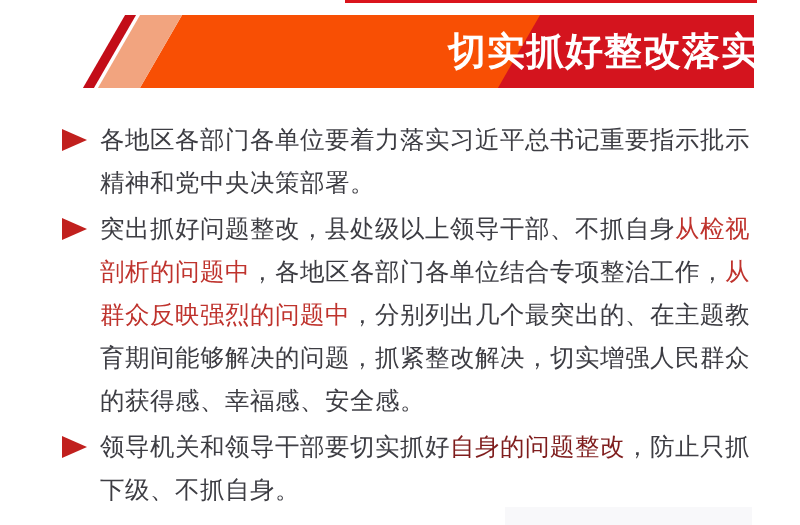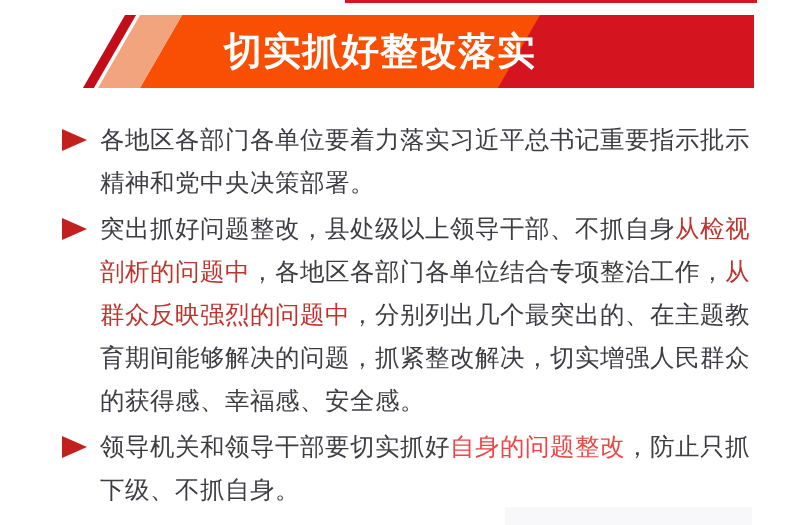--- a/index.html
+++ b/index.html
@@ -11,21 +11,21 @@
   .top-line{position:absolute;top:0;left:345px;width:412px;height:3px;}
   
   .banner{position:absolute;top:15px;left:0;width:800px;height:73px;}
   .banner .crimson{position:absolute;top:0;left:470px;width:284px;height:73px;}
   .slant{position:absolute;top:0;height:73px;transform:skewX(-30deg);}
   .stripe-dark{left:104px;width:11px;}
   .stripe-peach{left:119px;width:42px;}
   .orange-main{left:161px;width:358px;}
   .banner-title{
     position:absolute;top:0;left:0;width:760px;height:73px;line-height:73px;
-    text-align:center;font-size:38px;font-weight:900;letter-spacing:1px;
+    text-align:right;font-size:38px;font-weight:900;letter-spacing:1px;
     color:#fff;
   }
   
   .content{position:absolute;top:118px;left:0;width:800px;padding:0;}
   .bullet-item{display:flex;align-items:flex-start;padding-left:62px;margin-bottom:3px;}
   .bullet-marker{
     flex:0 0 auto;width:0;height:0;margin:11px 13px 0 0;
     border-left:25px solid #c1201e;
     border-top:11px solid transparent;
     border-bottom:11px solid transparent;
@@ -54,17 +54,17 @@
     <div class="bullet-item">
       <span class="bullet-marker" style="border-left-color: rgb(193, 32, 30);"></span>
       <p class="bullet-text" style="color: rgb(61, 61, 67);"><span>各地区各部门各单位要着力落实习近平总书记重要指示批示精神和党中央决策部署。</span></p>
     </div>
     <div class="bullet-item">
       <span class="bullet-marker" style="border-left-color: rgb(193, 32, 30);"></span>
       <p class="bullet-text" style="color: rgb(61, 61, 67);"><span>突出抓好问题整改，县处级以上领导干部、不抓自身</span><span style="color: rgb(191, 51, 45);">从检视剖析的问题中</span><span>，各地区各部门各单位结合专项整治工作，</span><span style="color: rgb(191, 51, 45);">从群众反映强烈的问题中</span><span>，分别列出几个最突出的、在主题教育期间能够解决的问题，抓紧整改解决，切实增强人民群众的获得感、幸福感、安全感。</span></p>
     </div>
     <div class="bullet-item">
       <span class="bullet-marker" style="border-left-color: rgb(193, 32, 30);"></span>
-      <p class="bullet-text" style="color: rgb(61, 61, 67);"><span>领导机关和领导干部要切实抓好</span><span style="color: #ef4444;">自身的问题整改</span><span>，防止只抓下级、不抓自身。</span></p>
+      <p class="bullet-text" style="color: rgb(61, 61, 67);"><span>领导机关和领导干部要切实抓好</span><span style="color: #7f1d1d;">自身的问题整改</span><span>，防止只抓下级、不抓自身。</span></p>
     </div>
   </div>
 
 <div class="bottom-shade"></div>
 
 </body></html>

